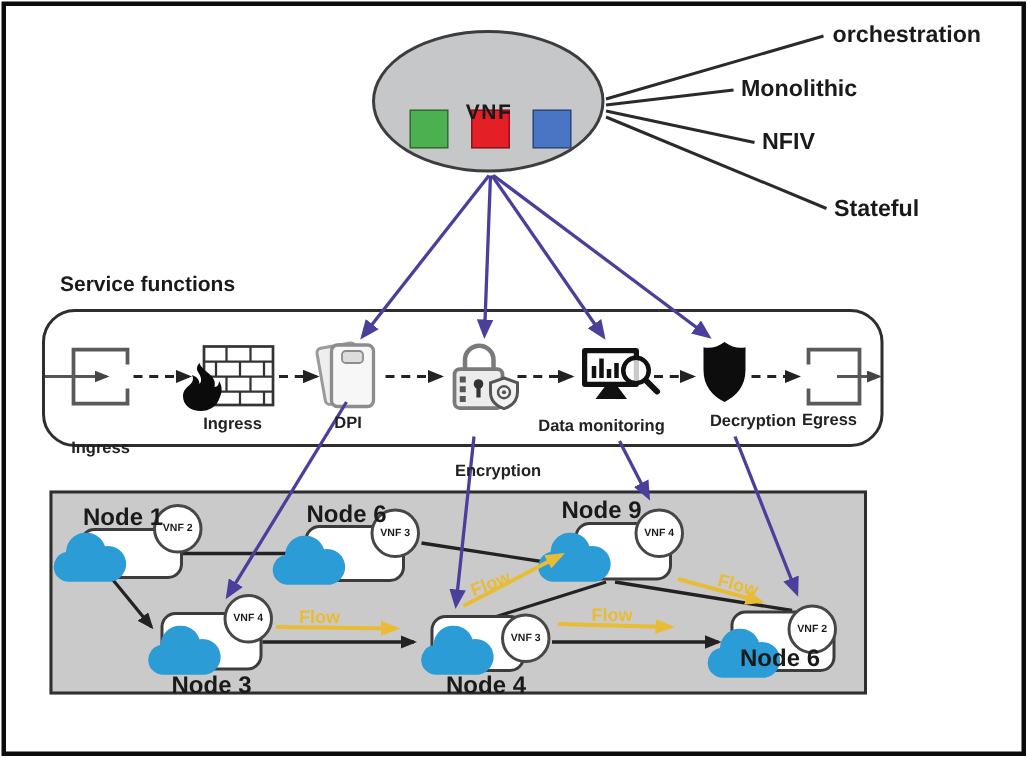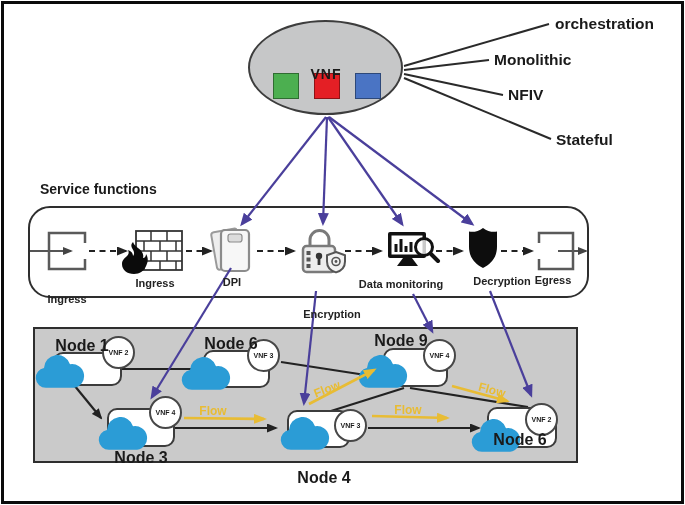--- a/index.html
+++ b/index.html
@@ -63,21 +63,21 @@
   <div class="node-box" style="left:53px;top:352px;width:69px;height:34px;"></div>
   <div class="node-box" style="left:203px;top:350px;width:67px;height:38px;"></div>
   <div class="node-box" style="left:383px;top:348px;width:65px;height:39px;"></div>
   <div class="node-box" style="left:107px;top:408px;width:68px;height:39px;"></div>
   <div class="node-box" style="left:287px;top:410px;width:63px;height:38px;"></div>
   <div class="node-box" style="left:487px;top:407px;width:70px;height:41px;"></div>
 
   <div class="lbl node-lbl" style="left:82px;top:346px;">Node 1</div>
   <div class="lbl node-lbl" style="left:231px;top:344px;">Node 6</div>
   <div class="lbl node-lbl" style="left:141px;top:458px;">Node 3</div>
-  <div class="lbl node-lbl" style="left:324px;top:458px;margin-top:20px;">Node 4</div>
+  <div class="lbl node-lbl" style="left:324px;top:458px;">Node 4</div>
   <div class="lbl node-lbl" style="left:401px;top:341px;">Node 9</div>
   <div class="lbl node-lbl" style="left:520px;top:440px;">Node 6</div>
 
   <div class="vnf-badge" style="left:102px;top:336px;">VNF 2</div>
   <div class="vnf-badge" style="left:247px;top:339px;">VNF 3</div>
   <div class="vnf-badge" style="left:149px;top:396px;">VNF 4</div>
   <div class="vnf-badge" style="left:334px;top:409px;">VNF 3</div>
   <div class="vnf-badge" style="left:423px;top:339px;">VNF 4</div>
   <div class="vnf-badge" style="left:525px;top:403px;">VNF 2</div>
 

